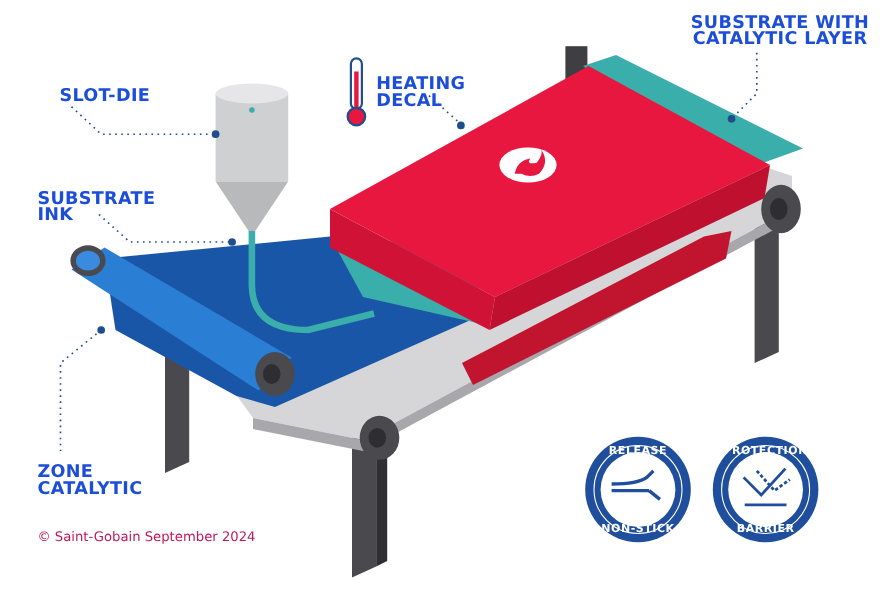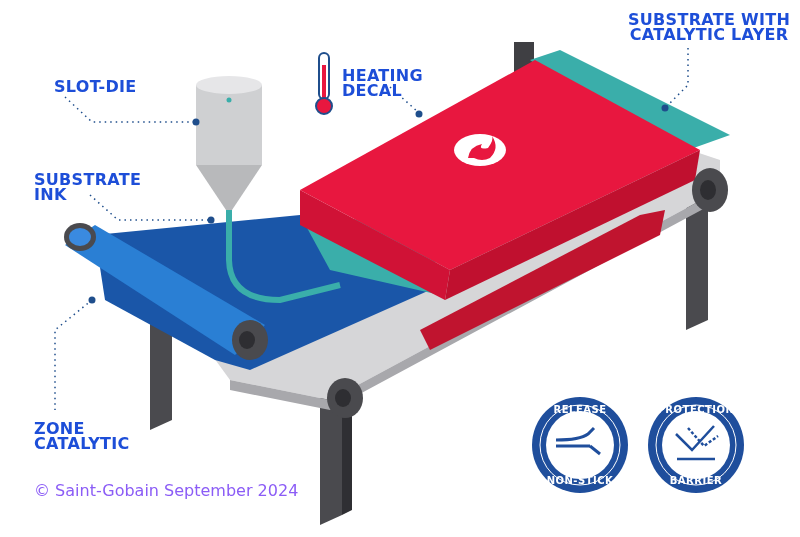--- a/index.html
+++ b/index.html
@@ -1,18 +1,18 @@
 <!DOCTYPE html>
 <html><head>
 <meta charset="utf-8">
 <style>
   html,body{margin:0;padding:0;background:#fff;}
   body{width:800px;height:537px;position:relative;overflow:hidden;font-family:"DejaVu Sans",sans-serif;}
   .label{position:absolute;color:#1d4ed8;font-weight:bold;font-size:16px;letter-spacing:0.3px;line-height:15px;}
-  .copyright{position:absolute;color:#8b5cf6;font-size:16px;left:34px;top:481px;}
+  .copyright{position:absolute;color:#be185d;font-size:12px;left:34px;top:481px;}
   svg.scene{position:absolute;left:0;top:0;}
   .badge-text{font-family:"DejaVu Sans",sans-serif;font-weight:bold;font-size:10px;fill:#fff;letter-spacing:0.5px;}
 </style>
 </head>
 <body>
 
 <svg class="scene" width="800" height="537" viewBox="0 0 800 537">
 
   <g>
     <rect x="514" y="42" width="20" height="40" fill="#3f3f43"></rect>

